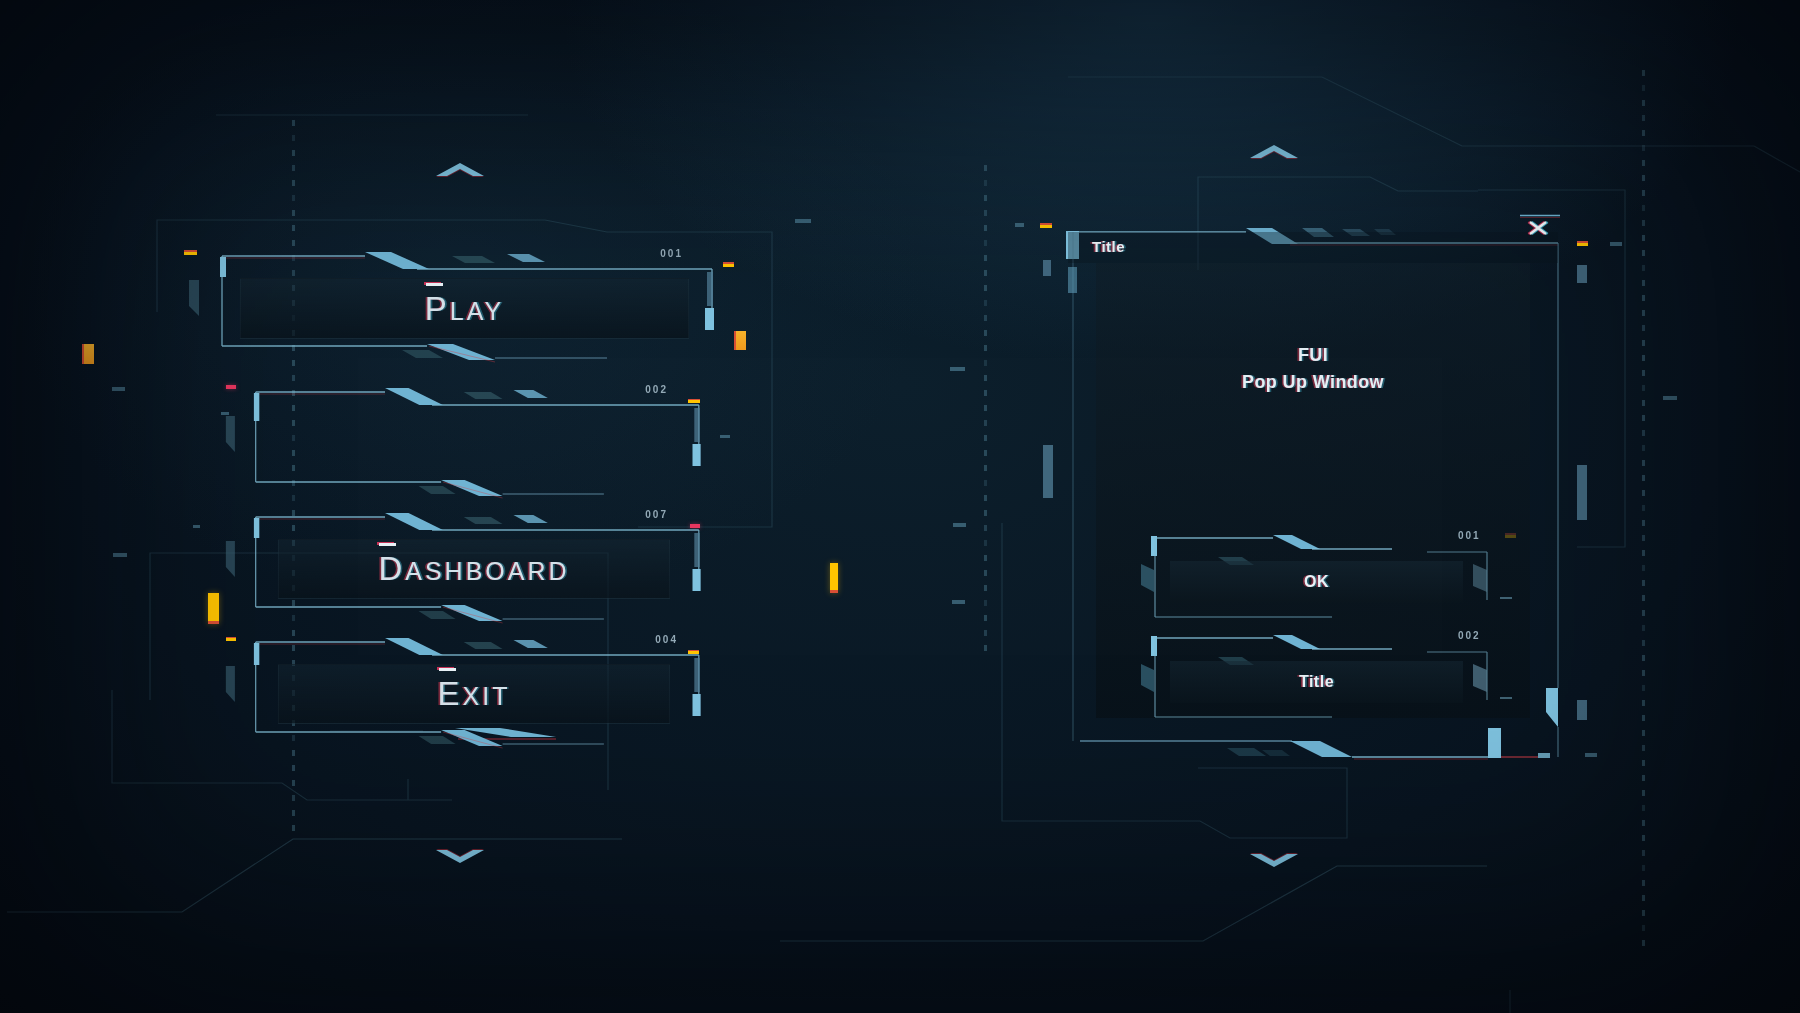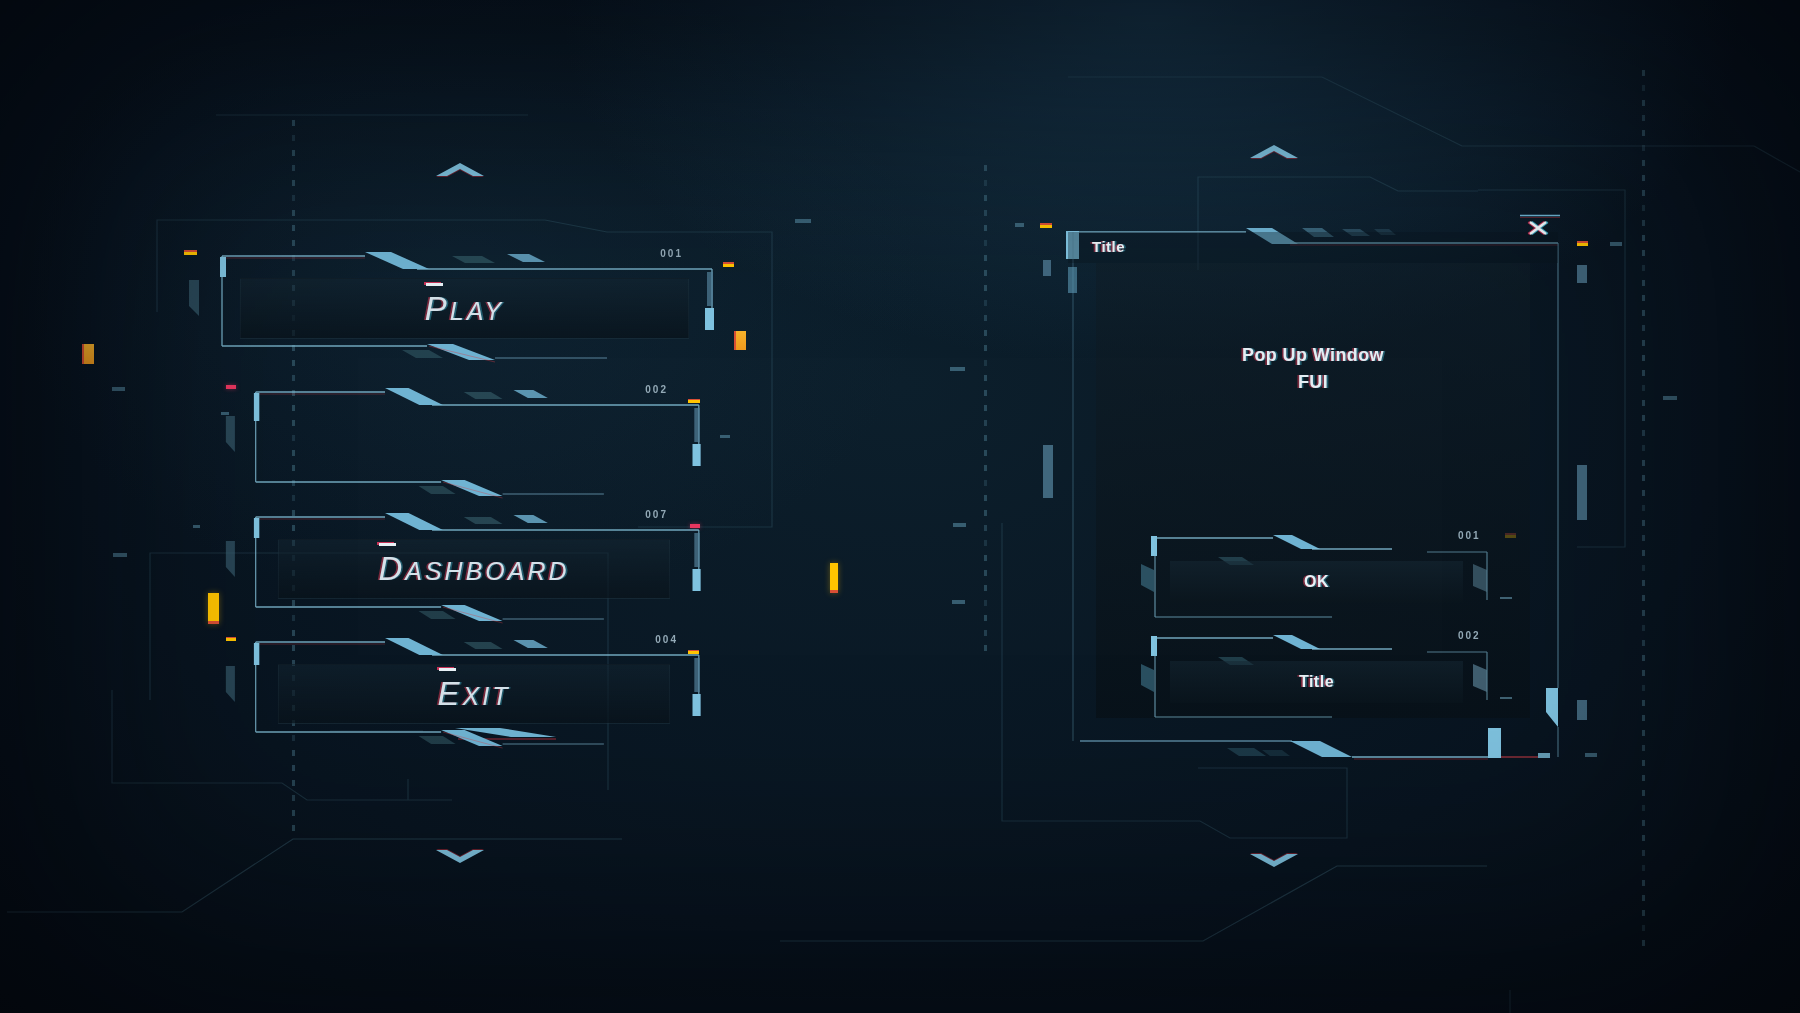--- a/index.html
+++ b/index.html
@@ -26,21 +26,21 @@
   
   .dotcol{position:absolute;width:3px;}
   .dotcol i{position:absolute;left:0;width:3px;height:6px;background:rgba(110,175,200,.30);}
   
   .chroma{text-shadow:-1.7px 0 0 rgba(255,60,90,.45),1.7px 0 0 rgba(80,225,255,.33);}
   .num{position:absolute;font-size:10px;letter-spacing:2px;color:#93a9b6;font-weight:700;}
   
   .menu-btn{position:absolute;cursor:pointer;}
   .menu-inner{position:absolute;display:flex;align-items:center;justify-content:center;
     background:linear-gradient(180deg,rgba(20,38,50,.50),rgba(9,19,27,.74));
-    border:1px solid rgba(130,190,215,.05);font-style:italic;}
+    border:1px solid rgba(130,190,215,.05);}
   .lblwrap{display:inline-block;position:relative;}
   .lblwrap::before{content:"";position:absolute;left:1px;top:-7px;width:17px;height:3px;
     background:#e9f2f7;box-shadow:-2px -1px 0 rgba(232,54,95,.85);}
   .fui-label{display:inline-block;font-size:25px;letter-spacing:3px;color:#d5e2ea;font-weight:400;}
   .fui-label::first-letter{font-size:33px;}
   
   .popup-titlebg{position:absolute;background:rgba(10,20,28,.35);}
   .popup-title{position:absolute;font-size:15px;font-weight:700;color:#eef5f9;letter-spacing:.5px;}
   .popup-content{position:absolute;
     background:linear-gradient(180deg,rgba(16,30,40,.55),rgba(8,17,24,.80));}
@@ -411,22 +411,22 @@
       <path d="M2,5.5 H42" stroke="rgba(200,50,60,.4)" stroke-width="1" fill="none"></path>
       <g>
         <path d="M12,10 L28,22 M28,10 L12,22" stroke="rgba(232,54,95,.8)" stroke-width="2.6" transform="translate(-1.6,0)"></path>
         <path d="M12,10 L28,22 M28,10 L12,22" stroke="rgba(80,225,255,.7)" stroke-width="2.6" transform="translate(1.6,0)"></path>
         <path d="M12,10 L28,22 M28,10 L12,22" stroke="#f2f8fb" stroke-width="2.4"></path>
       </g>
     </svg>
 
     <div class="popup-content" style="left:1096px;top:263px;width:434px;height:455px"></div>
     <div class="popup-body" style="left:1096px;top:342px;width:434px">
+      <div class="chroma">FUI</div>
       <div class="chroma">Pop Up Window</div>
-      <div class="chroma">FUI</div>
     </div>
 
     <div class="popup-btn" style="left:1140px;top:524px;width:380px;height:100px;pointer-events:auto">
       <svg class="deco" style="left:0;top:0;width:380px;height:100px" viewBox="0 0 380 100">
         <rect x="11" y="12" width="6" height="20" fill="#7fc3e0"></rect>
         <path d="M13,14 H133" stroke="rgba(130,190,215,.85)" stroke-width="1.3" fill="none"></path>
         <polygon points="133,11 152,11 180,25 161,25" fill="#6fb3d2"></polygon>
         <path d="M172,25 H252" stroke="rgba(130,190,215,.85)" stroke-width="1.3" fill="none"></path>
         <path d="M287,28 H347 M347,28 V76" stroke="rgba(130,190,215,.6)" stroke-width="1.2" fill="none"></path>
         <path d="M15,14 V93 M15,93 H192" stroke="rgba(130,190,215,.7)" stroke-width="1.2" fill="none"></path>

